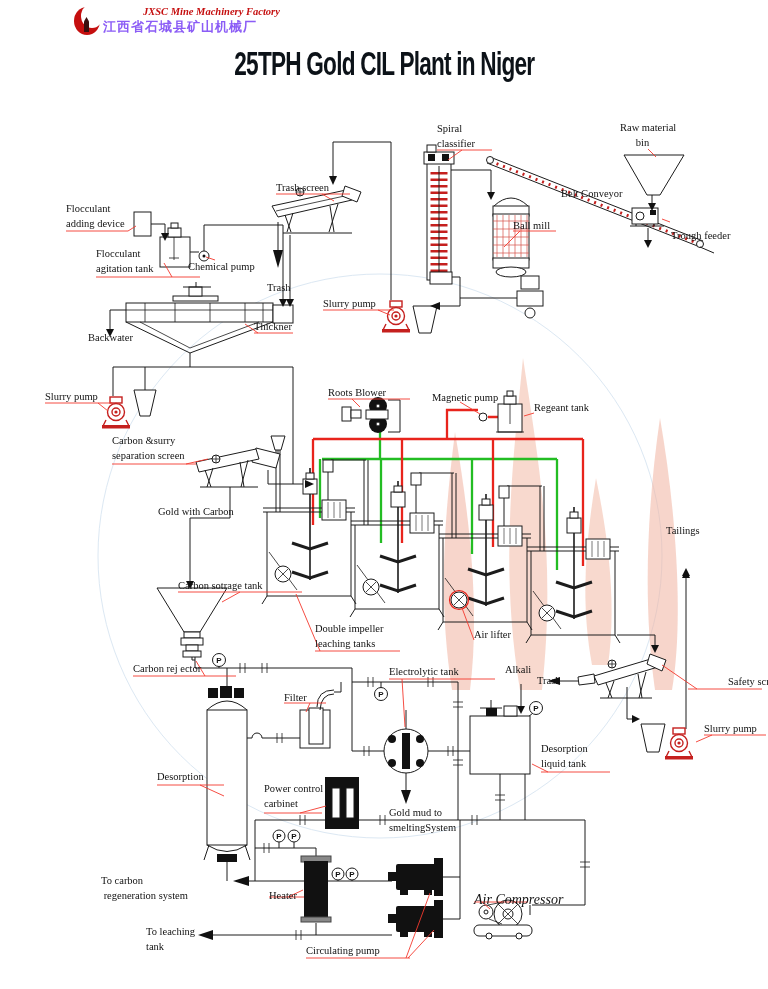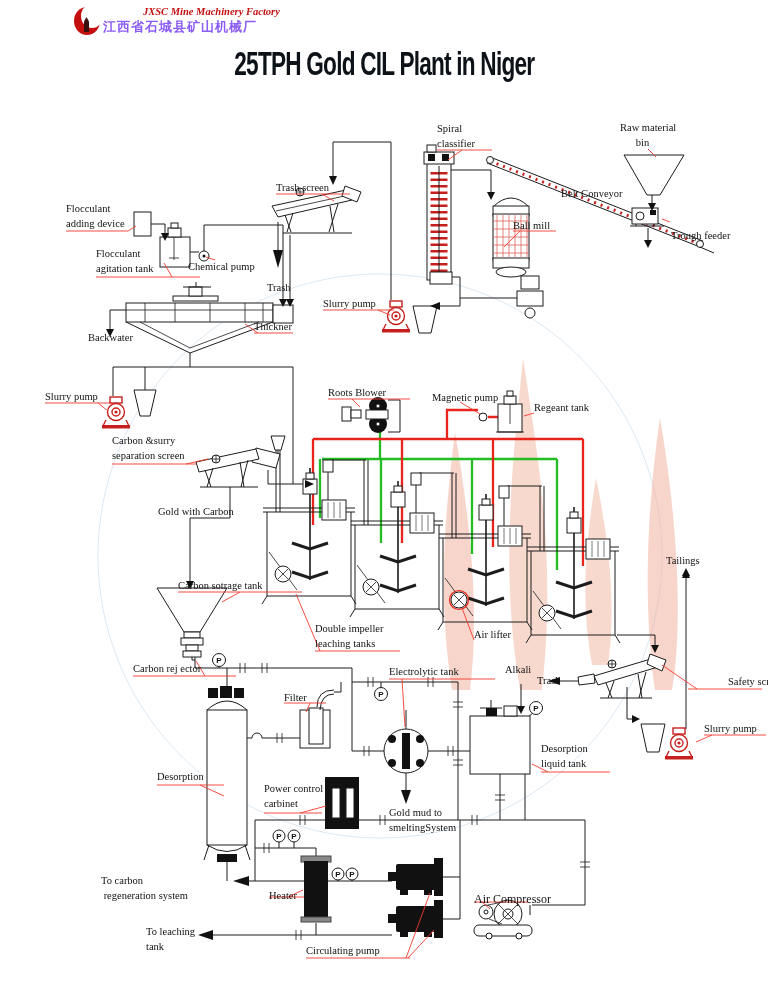--- a/index.html
+++ b/index.html
@@ -37,21 +37,21 @@
   .belt{stroke:#c5201e;stroke-width:3;stroke-dasharray:2,5;}
   .millgrid{stroke:#d65248;stroke-width:.7;}
   .hatch{stroke:#555;stroke-width:.8;}
   .thin{stroke-width:.8;}
   .shaft{stroke-width:1.6;}
   .blade{stroke:#1c1c1c;stroke-width:3;}
   .ptxt{font:bold 8px "Liberation Sans",sans-serif;fill:#111;stroke:none;}
   .redhl{stroke:#e8241c;fill:none;stroke-width:1.2;}
   
   .lbl{position:absolute;font:10.5px/1.45 "Liberation Serif",serif;color:#121212;white-space:pre;z-index:5;}
-  .lbl.sm{font-size:12px;line-height:1.2;}
+  .lbl.sm{font-size:14px;line-height:1.2;font-style:italic;}
 </style>
 </head>
 <body>
 
 <div id="stage">
 
 <svg width="768" height="989" viewBox="0 0 768 989">
   <defs>
     <g id="pump">
       <rect x="-6" y="-15" width="12" height="6" class="er"></rect>
@@ -457,21 +457,21 @@
 <div class="lbl" style="left:323px;top:296px">Slurry pump</div>
 <div class="lbl" style="left:88px;top:330px">Backwater</div>
 <div class="lbl" style="left:254px;top:319px">Thickner</div>
 <div class="lbl" style="left:45px;top:389px">Slurry pump</div>
 <div class="lbl" style="left:328px;top:385px">Roots Blower</div>
 <div class="lbl" style="left:432px;top:390px">Magnetic pump</div>
 <div class="lbl" style="left:534px;top:400px">Regeant tank</div>
 <div class="lbl" style="left:112px;top:433px">Carbon &amp;surry
 separation screen</div>
 <div class="lbl" style="left:158px;top:504px">Gold with Carbon</div>
-<div class="lbl" style="left:666px;top:553px">Tailings</div>
+<div class="lbl" style="left:666px;top:523px">Tailings</div>
 <div class="lbl" style="left:178px;top:578px">Carbon sotrage tank</div>
 <div class="lbl" style="left:315px;top:621px">Double impeller
 leaching tanks</div>
 <div class="lbl" style="left:474px;top:627px">Air lifter</div>
 <div class="lbl" style="left:133px;top:661px">Carbon rej ector</div>
 <div class="lbl" style="left:389px;top:664px">Electrolytic tank</div>
 <div class="lbl" style="left:505px;top:662px">Alkali</div>
 <div class="lbl" style="left:537px;top:673px">Trash</div>
 <div class="lbl" style="left:728px;top:674px">Safety screen</div>
 <div class="lbl" style="left:284px;top:690px">Filter</div>

